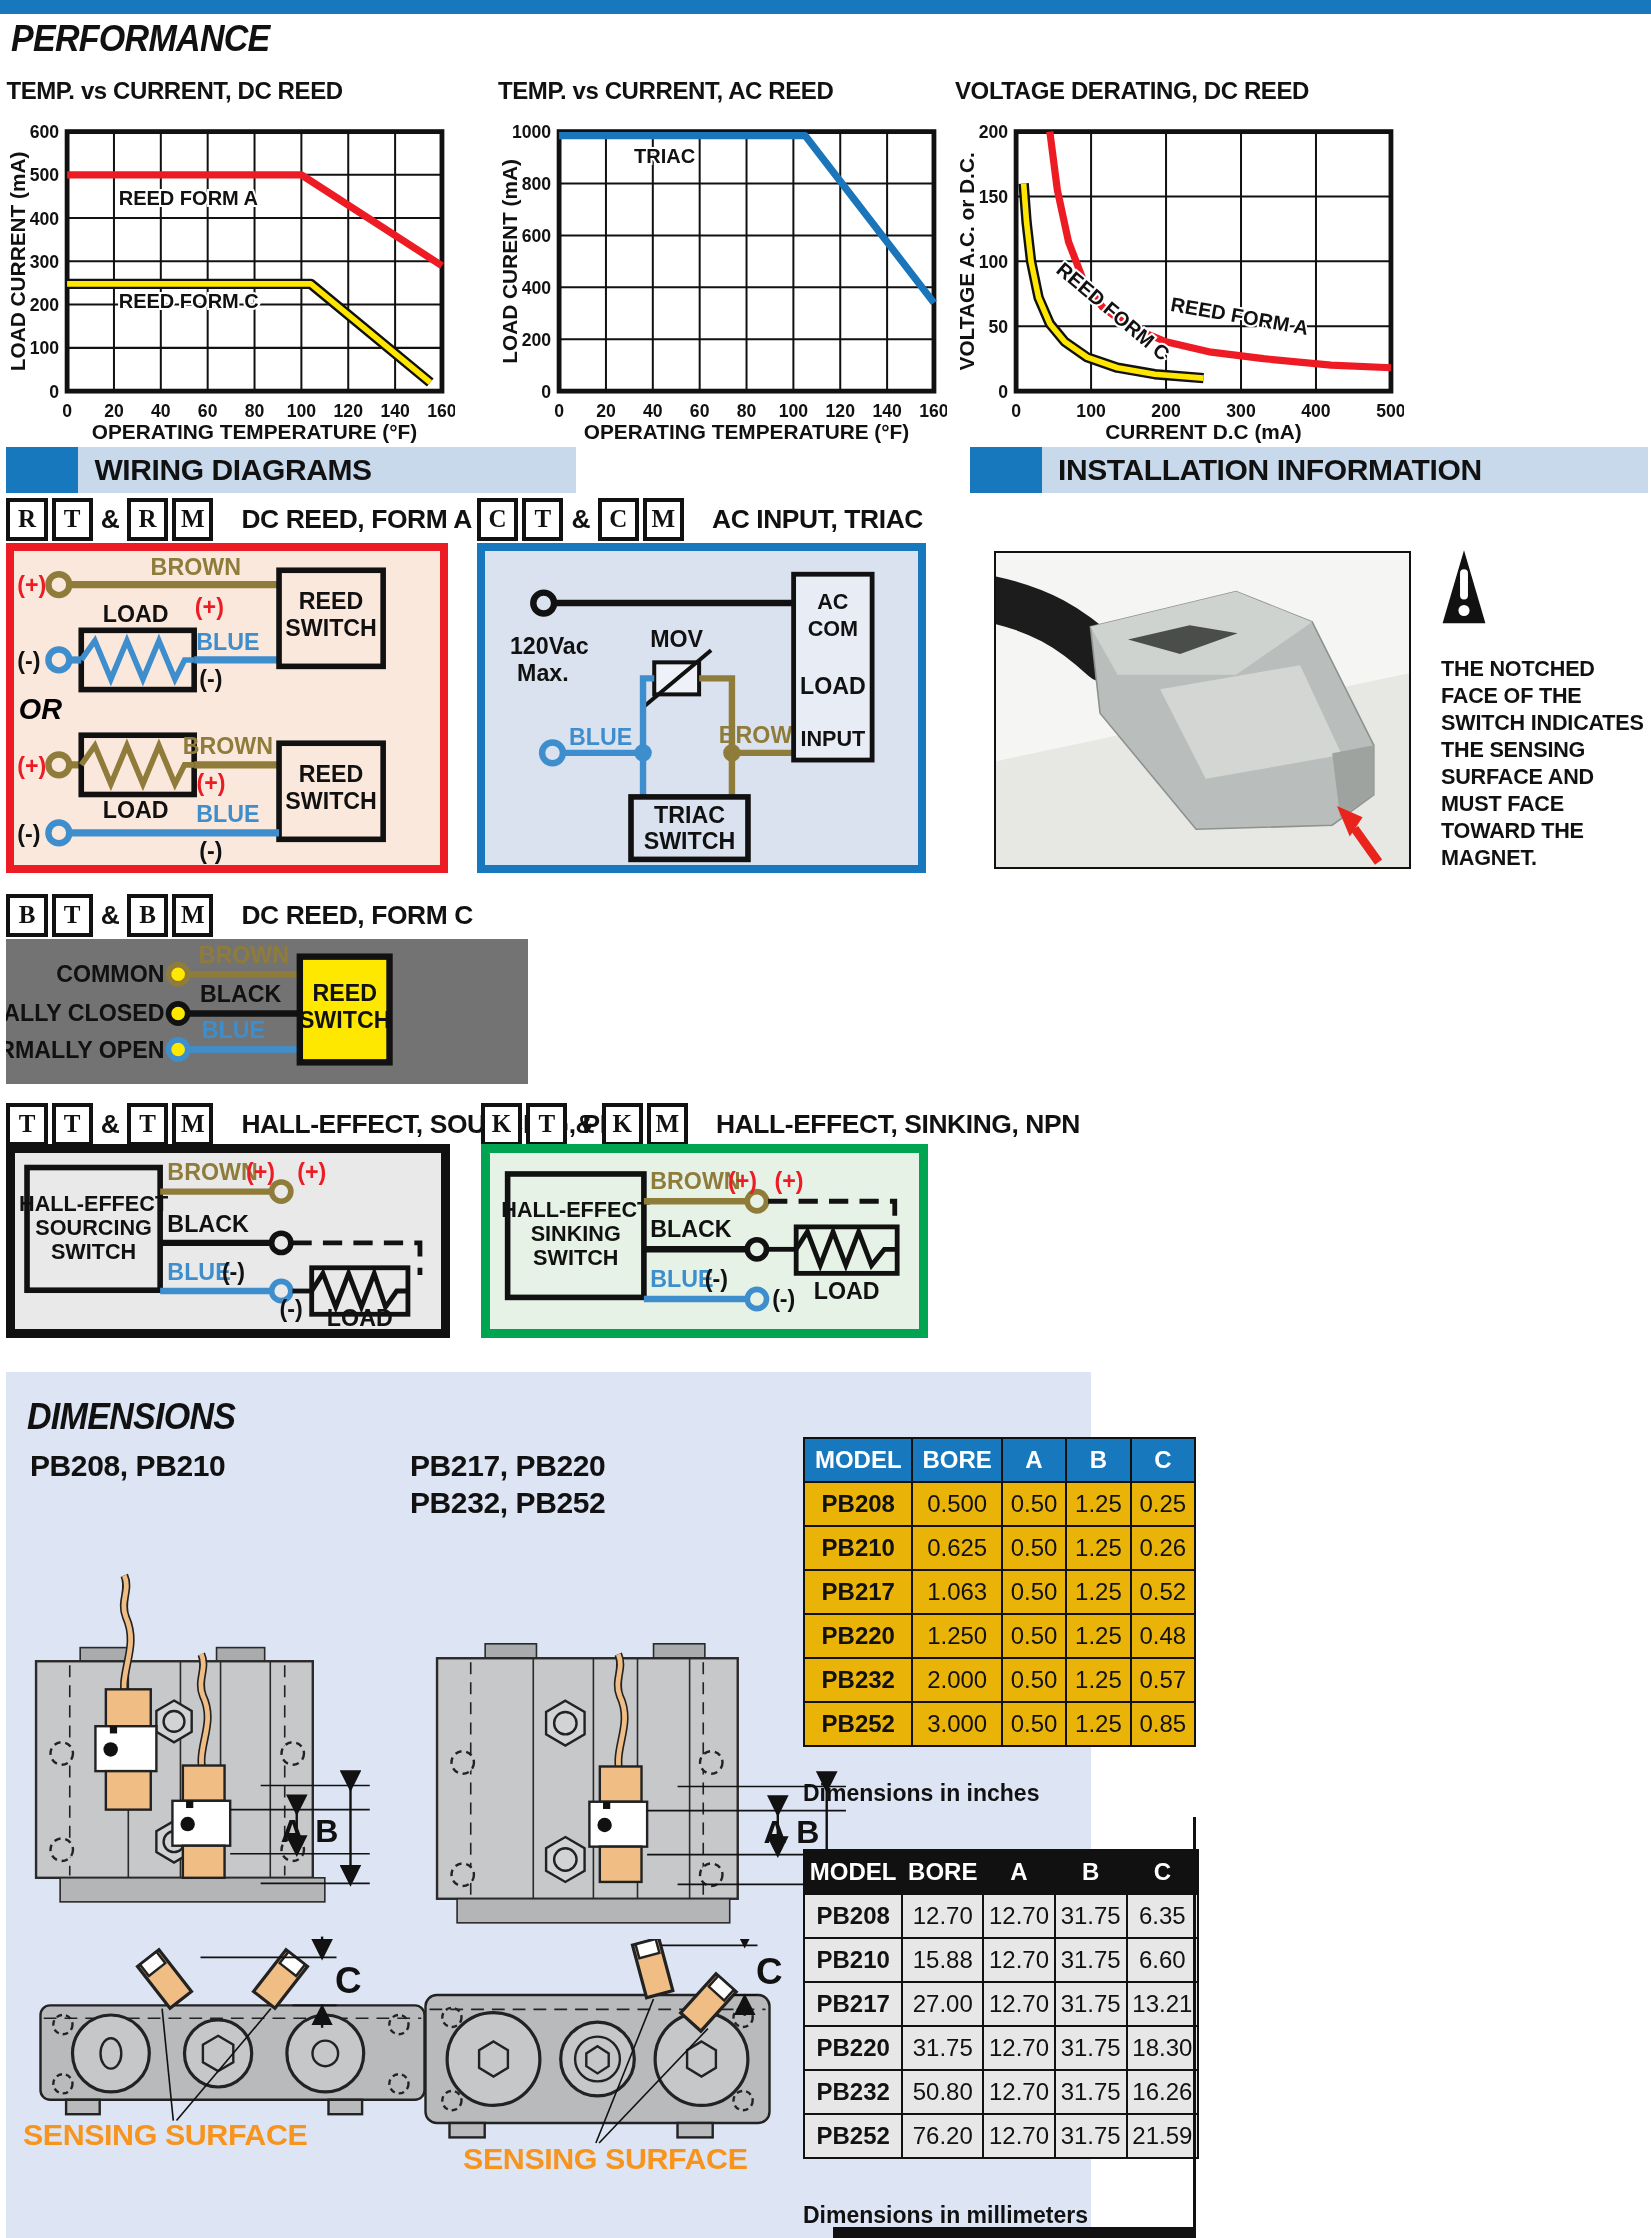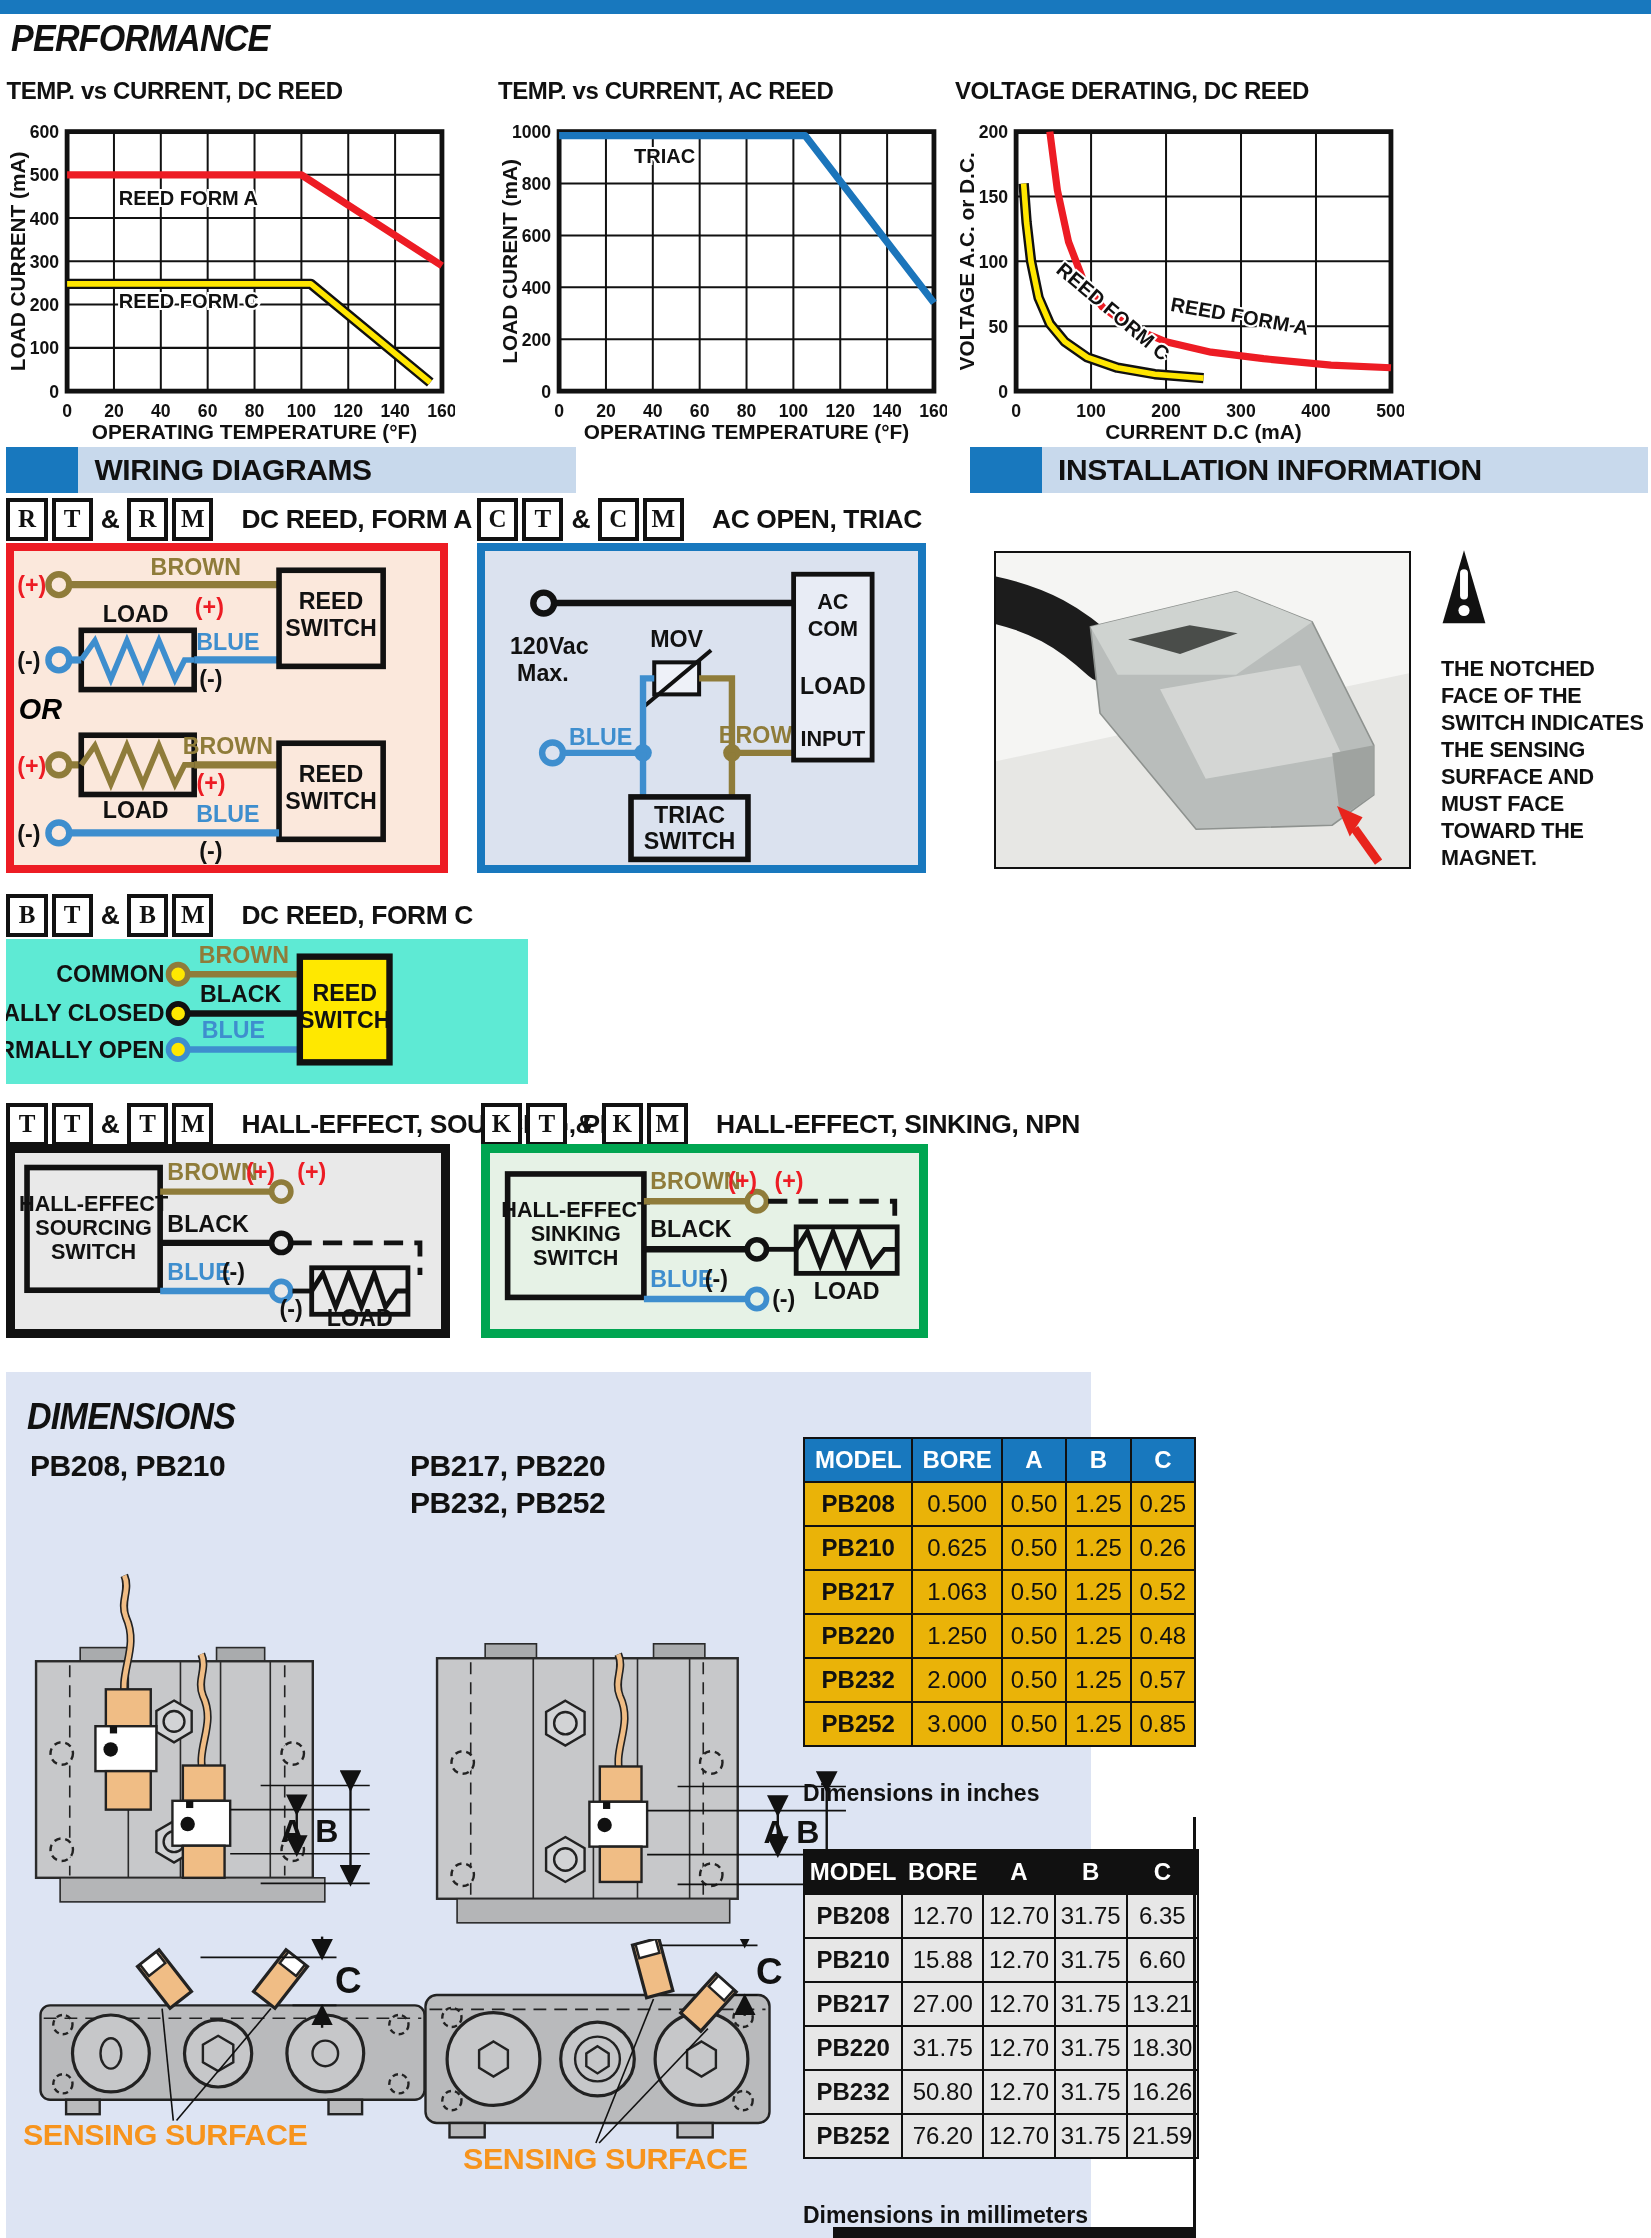--- a/index.html
+++ b/index.html
@@ -247,21 +247,21 @@
     </g>
   </svg>
 </div>
 
 <div class="abs dtitle" style="left:477px;top:498px">
   <span class="code">C</span>
     <span class="code">T</span>
   <span class="ampx">&amp;</span>
   <span class="code">C</span>
     <span class="code">M</span>
-  <span class="dtext">AC OPEN, TRIAC</span>
+  <span class="dtext">AC INPUT, TRIAC</span>
 </div>
 <div class="abs wbox" style="left:477px;top:543px;width:449px;height:330px;border:8px solid #1878be;background:#dbe2ef">
   <svg width="433" height="314" viewBox="0 0 540 392">
     <circle cx="73" cy="65" r="13" fill="#dbe2ef" stroke="#111" stroke-width="8"></circle>
     <line x1="86" y1="65" x2="385" y2="65" stroke="#111" stroke-width="8"></line>
     <text class="wl t-blk" x="80" y="128" text-anchor="middle">120Vac</text>
     <text class="wl t-blk" x="72" y="162" text-anchor="middle">Max.</text>
     <text class="wl t-blk" x="239" y="120" text-anchor="middle">MOV</text>
     <rect x="211" y="139" width="56" height="40" fill="#eef1f8" stroke="#111" stroke-width="5"></rect>
     <line x1="196" y1="196" x2="282" y2="124" stroke="#111" stroke-width="5"></line>
@@ -306,21 +306,21 @@
 <div class="abs warn-text" style="left:1441px;top:655px;width:210px">THE NOTCHED FACE OF THE SWITCH INDICATES THE SENSING SURFACE AND MUST FACE TOWARD THE MAGNET.</div>
 
 <div class="abs dtitle" style="left:6.4px;top:894px">
   <span class="code">B</span>
     <span class="code">T</span>
   <span class="ampx">&amp;</span>
   <span class="code">B</span>
     <span class="code">M</span>
   <span class="dtext">DC REED, FORM C</span>
 </div>
-<div class="abs" style="left:6.4px;top:939px;width:522px;height:145px;background:#5eead4">
+<div class="abs" style="left:6.4px;top:939px;width:522px;height:145px;background:#737373">
   <svg width="522" height="145" viewBox="0 0 652 181">
     <text class="wl t-blk" x="198" y="54" text-anchor="end">COMMON</text>
     <text class="wl t-blk" x="198" y="103" text-anchor="end">NORMALLY CLOSED</text>
     <text class="wl t-blk" x="198" y="148" text-anchor="end">NORMALLY OPEN</text>
     <circle cx="215" cy="44" r="12" fill="#ffe800" stroke="#8f7c3a" stroke-width="7"></circle>
     <circle cx="215" cy="93" r="12" fill="#ffe800" stroke="#111" stroke-width="7"></circle>
     <circle cx="215" cy="138" r="12" fill="#ffe800" stroke="#3e8ece" stroke-width="7"></circle>
     <line x1="227" y1="44" x2="367" y2="44" stroke="#8f7c3a" stroke-width="8"></line>
     <line x1="227" y1="93" x2="367" y2="93" stroke="#111" stroke-width="8"></line>
     <line x1="227" y1="138" x2="367" y2="138" stroke="#3e8ece" stroke-width="8"></line>

